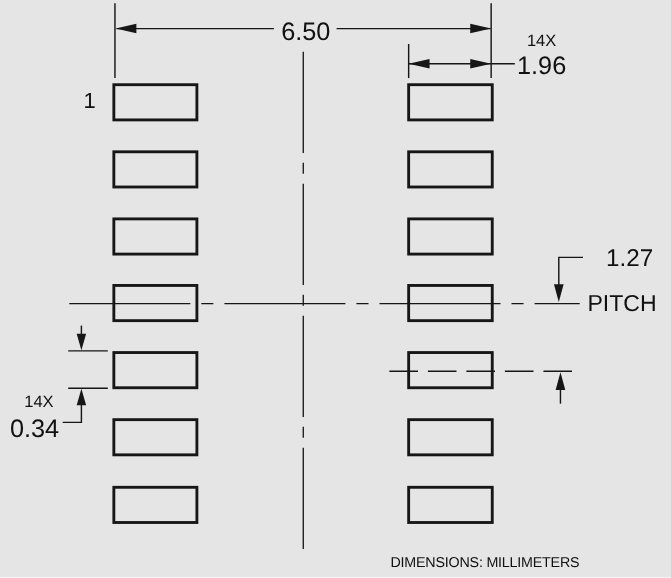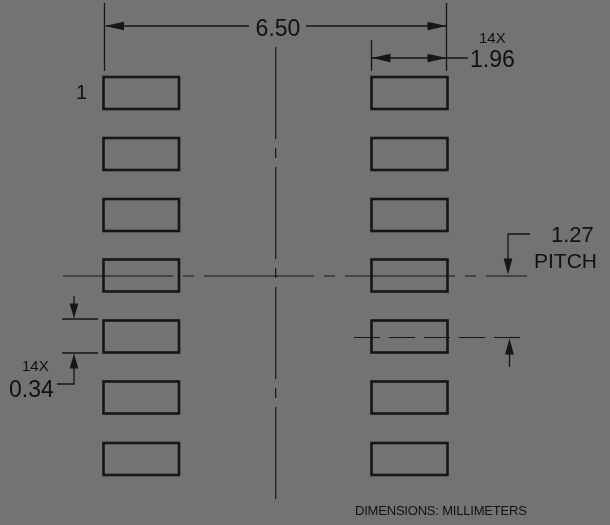--- a/index.html
+++ b/index.html
@@ -4,21 +4,21 @@
 <style>
   html, body {
     margin: 0;
     padding: 0;
     background: #ffffff;
   }
   .drawing-wrap {
     position: relative;
     width: 610px;
     height: 525px;
-    background: #737373;
+    background: #e5e5e5;
     font-family: "Liberation Sans", sans-serif;
     color: #111111;
     overflow: hidden;
   }
   .drawing-wrap svg {
     position: absolute;
     left: 0;
     top: 0;
   }
   .lbl {
@@ -32,20 +32,21 @@
     font-size: 23px;
   }
   .lbl-qty {
     font-size: 15px;
   }
   .lbl-pitch-val {
     font-size: 22px;
   }
   .lbl-pitch-word {
     font-size: 21px;
+    margin-top: 16px;
   }
   .lbl-pin1 {
     font-size: 20px;
   }
   .lbl-footer {
     font-size: 13px;
     letter-spacing: -0.2px;
   }
   .center-650 {
     width: 56px;

